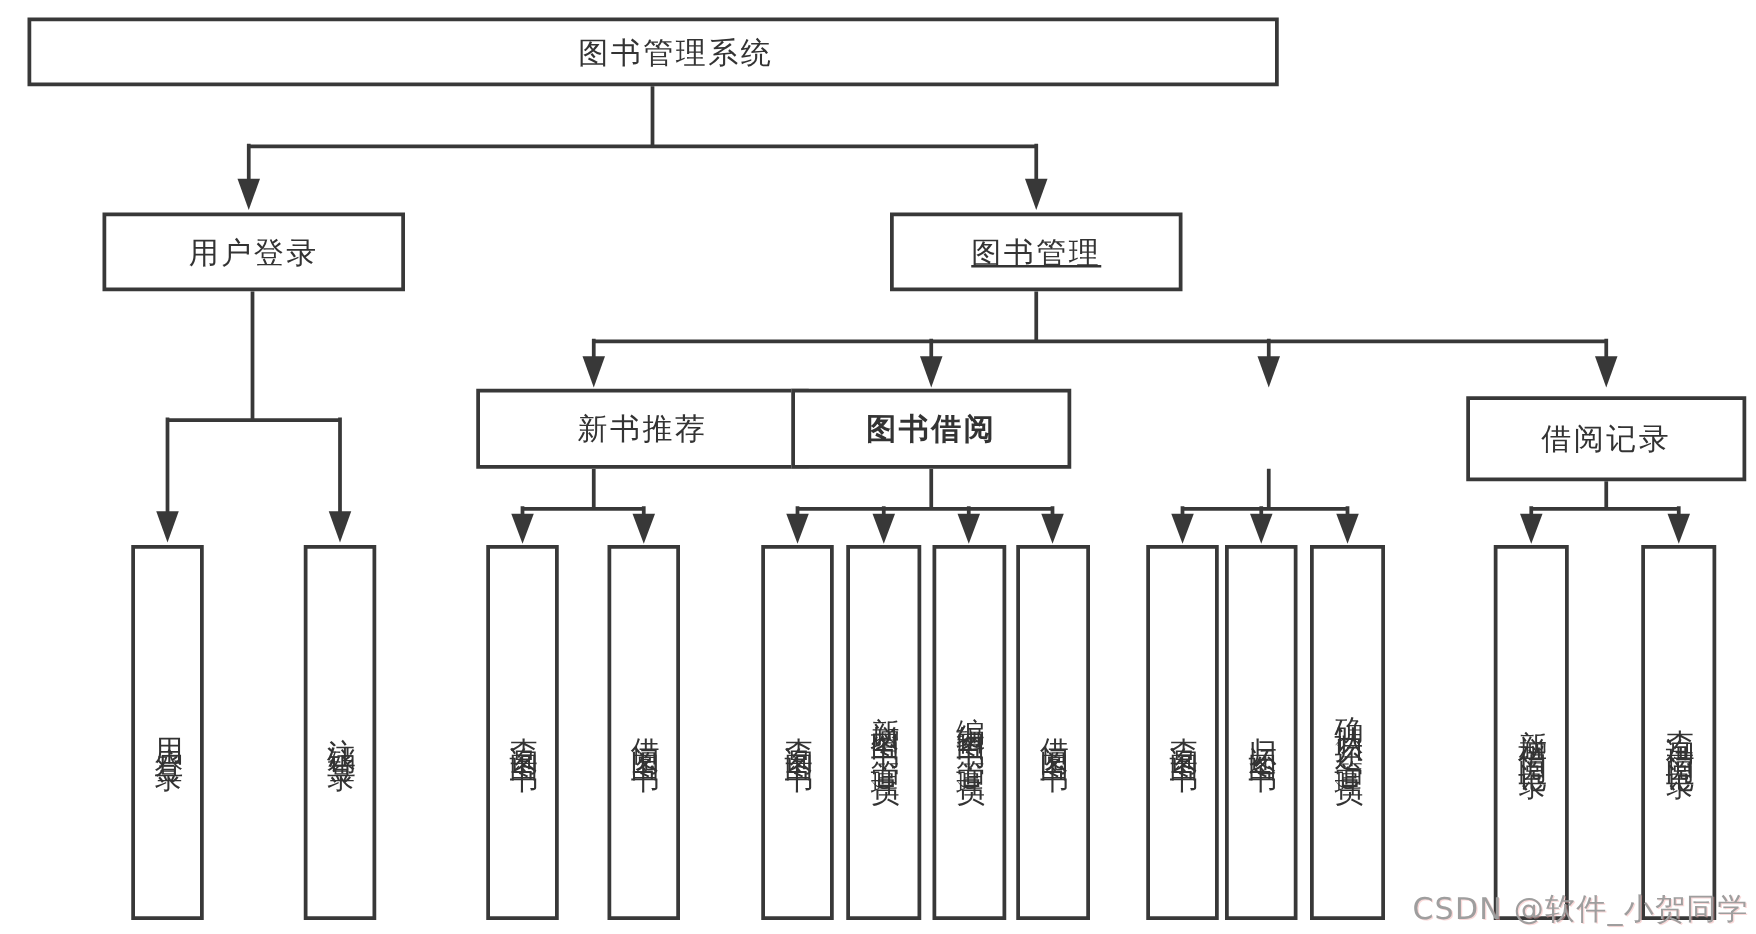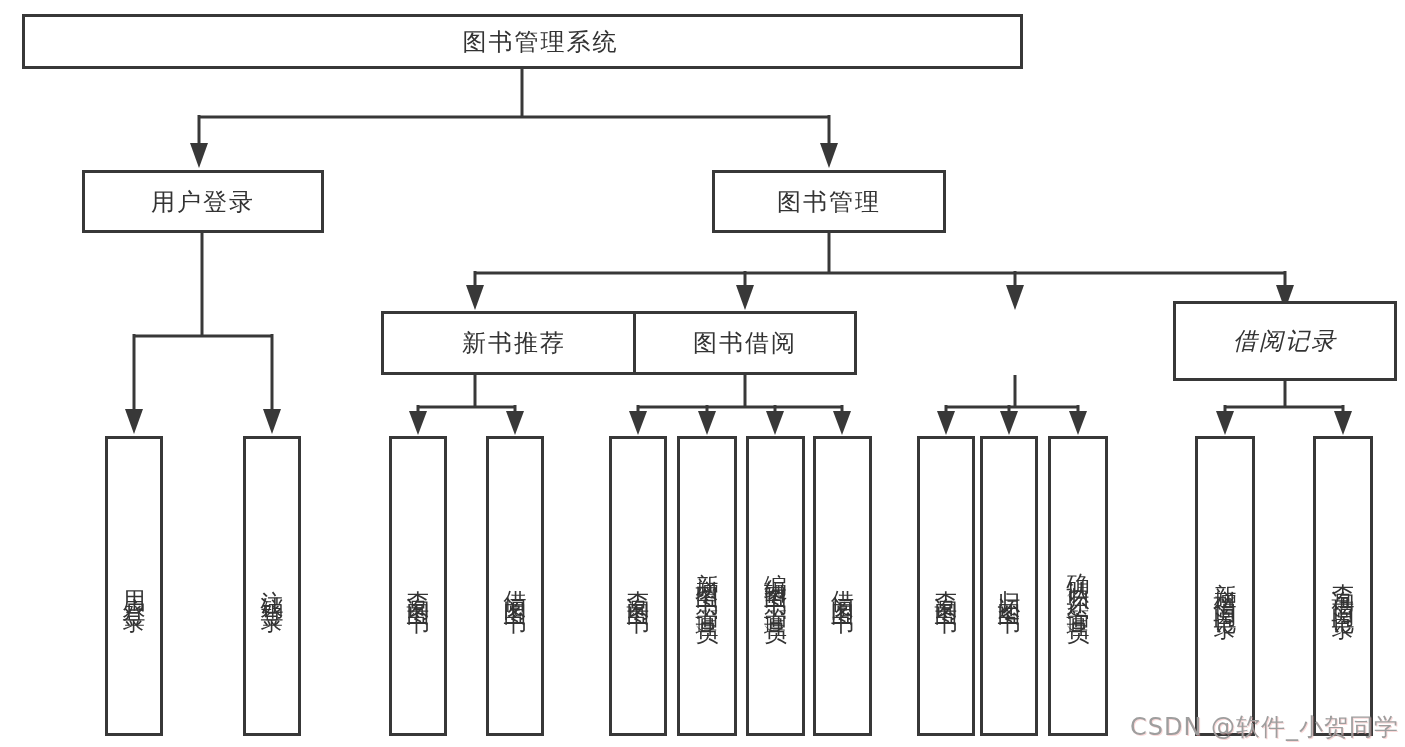--- a/index.html
+++ b/index.html
@@ -43,26 +43,26 @@
     font-size:24px;
     color:var(--wm);
     letter-spacing:1px;
     text-shadow:1px 1px 0 rgba(244,170,170,0.45);
     white-space:nowrap;
   }
 
   
   .root-box   {left:22px;  top:14px;  width:1001px; height:55px;padding-left:36px;}
   .n-user     {left:82px;  top:170px; width:242px;  height:63px;}
-  .n-bookmgmt {left:712px; top:170px; width:234px;  height:63px;}
+  .n-bookmgmt {left:712px; top:170px; width:234px;  height:63px;text-decoration:underline;}
 
   .m-newbook  {left:381px; top:311px; width:266px;  height:64px;}
-  .m-borrow   {left:633px; top:311px; width:224px;  height:64px;}
+  .m-borrow   {left:633px; top:311px; width:224px;  height:64px;font-weight:bold;}
   .m-current  {left:903px; top:311px; width:224px;  height:64px;}
-  .m-record   {left:1173px;top:301px; width:224px;  height:80px;font-style:italic;}
+  .m-record   {left:1173px;top:317px; width:224px;  height:68px;}
 
   .leaf{top:436px;height:300px;}
   .l-userlogin {left:105px; width:58px;}
   .l-logout    {left:243px; width:58px;}
   .l-nb-query  {left:389px; width:58px;}
   .l-nb-borrow {left:486px; width:58px;}
   .l-bb-query  {left:609px; width:58px;}
   .l-bb-add    {left:677px; width:60px;}
   .l-bb-edit   {left:746px; width:59px;}
   .l-bb-borrow {left:813px; width:59px;}

